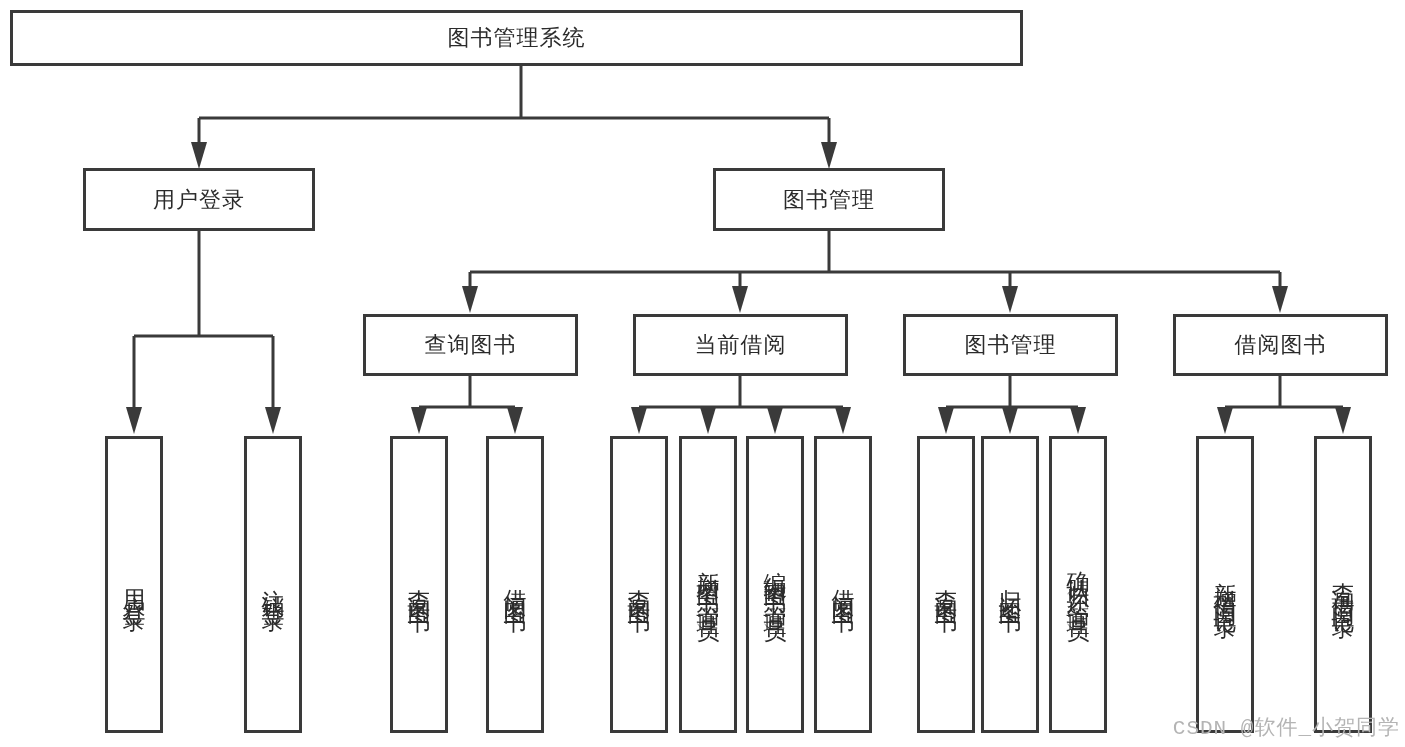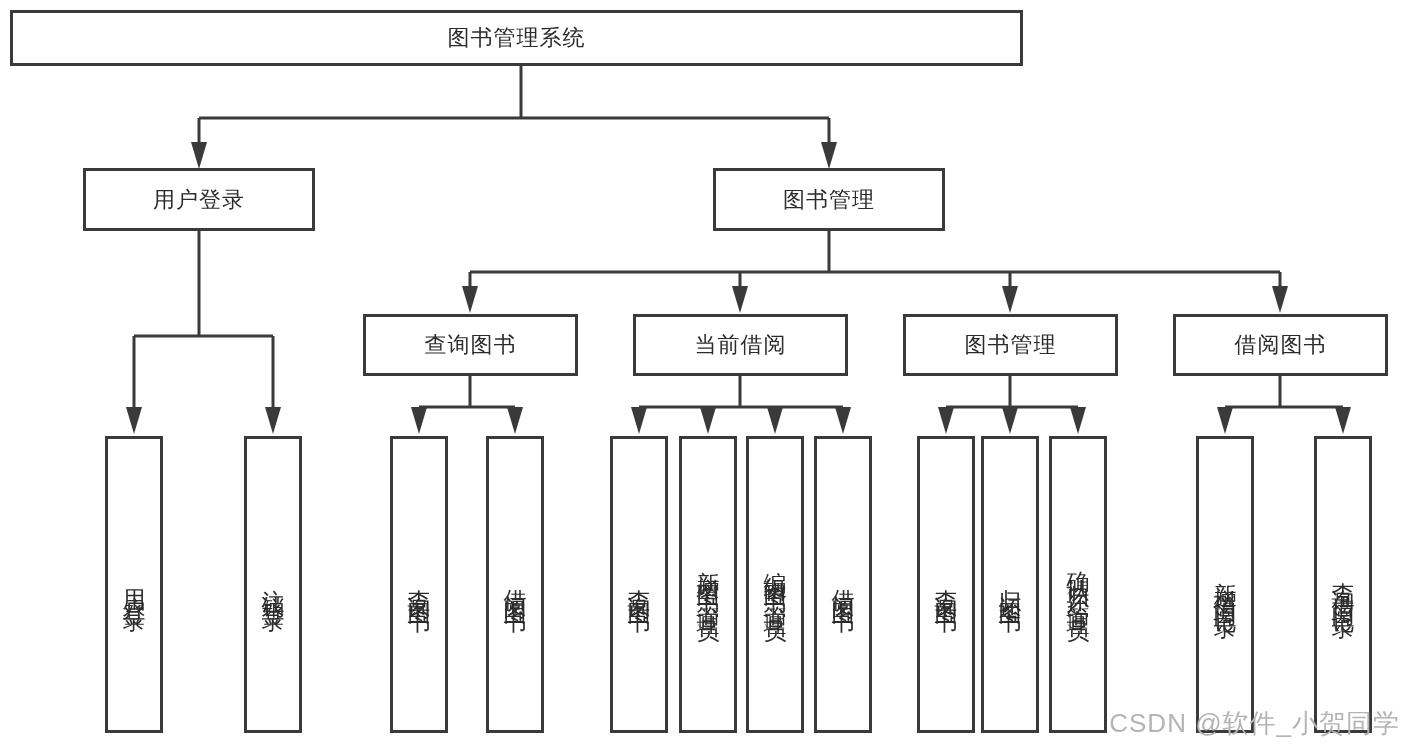--- a/index.html
+++ b/index.html
@@ -36,24 +36,25 @@
     text-orientation:upright;
     font-size:23px;
     letter-spacing:7px;
     line-height:1;
     border-width:3px;
   }
   .watermark{
     position:absolute;
     right:5px;bottom:6px;
     z-index:3;
-    font-size:26px;
+    font-size:21px;
     color:var(--color-watermark);
     letter-spacing:1px;
     white-space:nowrap;
+    font-family:Liberation Mono, monospace;
   }
 </style>
 </head>
 <body>
 
 <div class="canvas">
 
   <svg class="connectors" viewBox="0 0 1405 747" xmlns="http://www.w3.org/2000/svg">
 
     <path d="M521 66 V118 M199 118 H829 M199 118 V152 M829 118 V152"></path>

